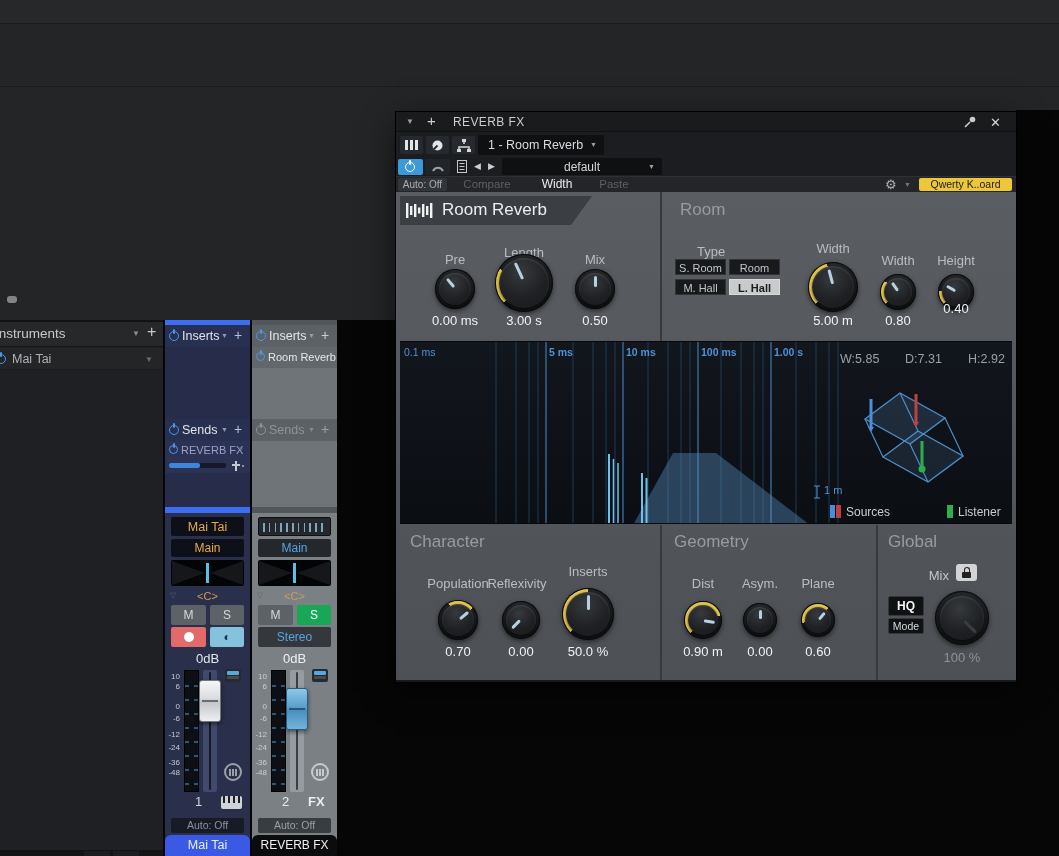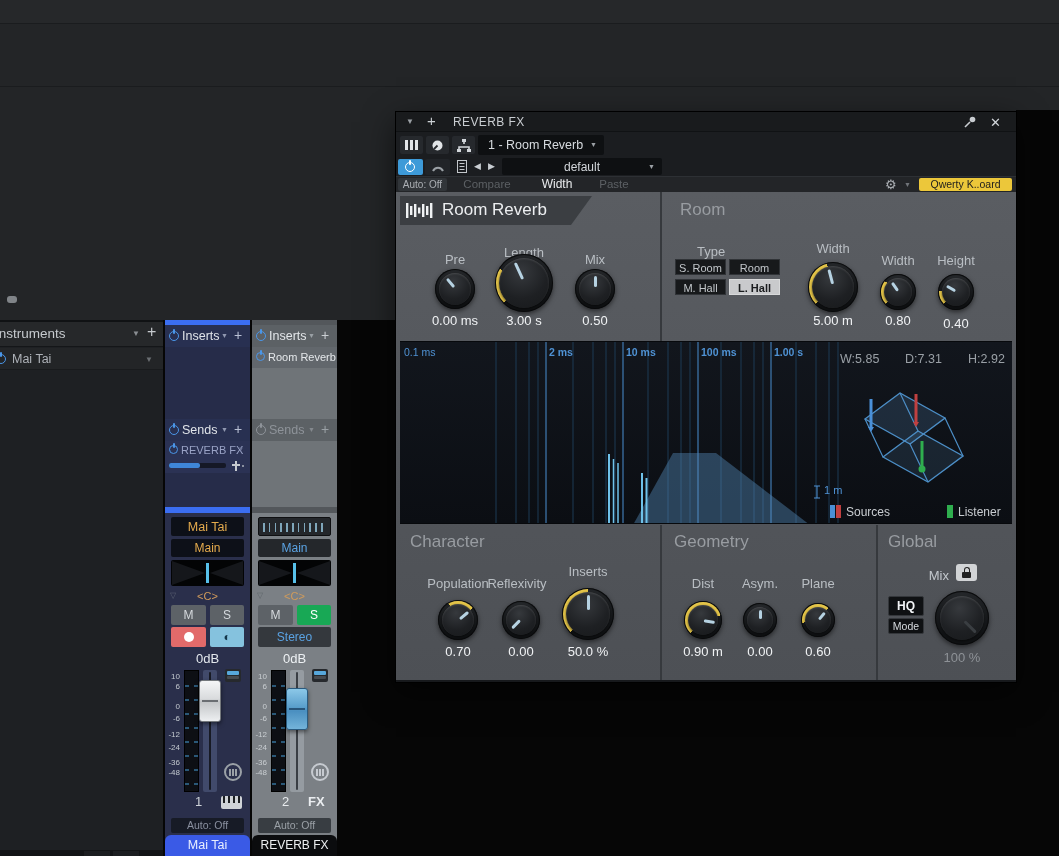--- a/index.html
+++ b/index.html
@@ -425,21 +425,21 @@
     <span class="kvalue" style="left:457px;top:201px">0.80</span>
 
     <span class="klabel" style="left:515px;top:141px">Height</span>
     <div class="knob" style="left:542px;top:162px;width:36px;height:36px">
       <div class="karc" style="background:conic-gradient(from 225deg,#e8c84a 0 50deg,transparent 50deg)"></div>
       <div class="kcap"></div>
         <div class="kptr" style="transform:rotate(-60deg)">
           <i></i>
         </div>
     </div>
-    <span class="kvalue" style="left:515px;top:204px">0.40</span>
+    <span class="kvalue" style="left:515px;top:189px">0.40</span>
 
     <div class="a" style="left:4px;top:229px;width:612px;height:183px;background:linear-gradient(180deg,#12161d,#0b0e13);border-top:1px solid #07090c;border-bottom:1px solid #07090c;overflow:hidden">
       <svg width="612" height="183" viewBox="0 0 612 183" style="position:absolute;left:0;top:0">
         <path d="M96 0V183M116 0V183M129 0V183M138 0V183M173 0V183M193 0V183M206 0V183M215 0V183M248 0V183M268 0V183M281 0V183M290 0V183M321 0V183M341 0V183M354 0V183M363 0V183M396 0V183M416 0V183M429 0V183M438 0V183" stroke="#1d3a55" stroke-width="1"></path>
         <path d="M146 0V183M223 0V183M298 0V183M371 0V183" stroke="#3c72a6" stroke-width="1.3"></path>
         <path d="M233 183 L273 111 L316 111 L410 183 Z" fill="rgba(86,140,188,0.42)"></path>
         <path d="M209 112V183" stroke="#6fc2ea" stroke-width="2"></path>
         <path d="M213.5 117V183" stroke="#6fc2ea" stroke-width="1.5"></path>
         <path d="M218 121V183" stroke="#6fc2ea" stroke-width="1.5"></path>
         <path d="M242 131V183" stroke="#6fc2ea" stroke-width="2"></path>
@@ -451,21 +451,21 @@
           <line x1="471" y1="57" x2="471" y2="86" stroke="#4a90d8" stroke-width="3"></line>
           <path d="M468 85 h6 l-3 5 z" fill="#4a90d8"></path>
           <line x1="516" y1="52" x2="516" y2="81" stroke="#c04040" stroke-width="3"></line>
           <path d="M513 80 h6 l-3 5 z" fill="#c04040"></path>
           <line x1="522" y1="99" x2="522" y2="128" stroke="#2fae4e" stroke-width="3"></line>
           <circle cx="522" cy="127" r="3.5" fill="#2fae4e"></circle>
         </g>
         <path d="M417 144 V156 M414 144 H420 M414 156 H420" stroke="#4f92d4" stroke-width="1"></path>
       </svg>
       <span class="t" style="left:4px;top:4px;font-size:10.5px;font-weight:normal;color:#4f92d4">0.1 ms</span>
-      <span class="t" style="left:149px;top:4px;font-size:10.5px;font-weight:bold;color:#4f92d4">2 ms</span>
+      <span class="t" style="left:149px;top:4px;font-size:10.5px;font-weight:bold;color:#4f92d4">5 ms</span>
       <span class="t" style="left:226px;top:4px;font-size:10.5px;font-weight:bold;color:#4f92d4">10 ms</span>
       <span class="t" style="left:301px;top:4px;font-size:10.5px;font-weight:bold;color:#4f92d4">100 ms</span>
       <span class="t" style="left:374px;top:4px;font-size:10.5px;font-weight:bold;color:#4f92d4">1.00 s</span>
       <span class="t" style="left:440px;top:10px;font-size:12.5px;color:#9aa0a6">W:5.85</span>
       <span class="t" style="left:505px;top:10px;font-size:12.5px;color:#9aa0a6">D:7.31</span>
       <span class="t" style="left:568px;top:10px;font-size:12.5px;color:#9aa0a6">H:2.92</span>
       <span class="t" style="left:424px;top:142px;font-size:11px;color:#4f92d4">1 m</span>
       <div class="a" style="left:430px;top:163px;width:5px;height:13px;background:#4a8fd4"></div>
       <div class="a" style="left:436px;top:163px;width:5px;height:13px;background:#c04040"></div>
       <span class="t" style="left:446px;top:163px;font-size:12px;color:#c9cdd1">Sources</span>

